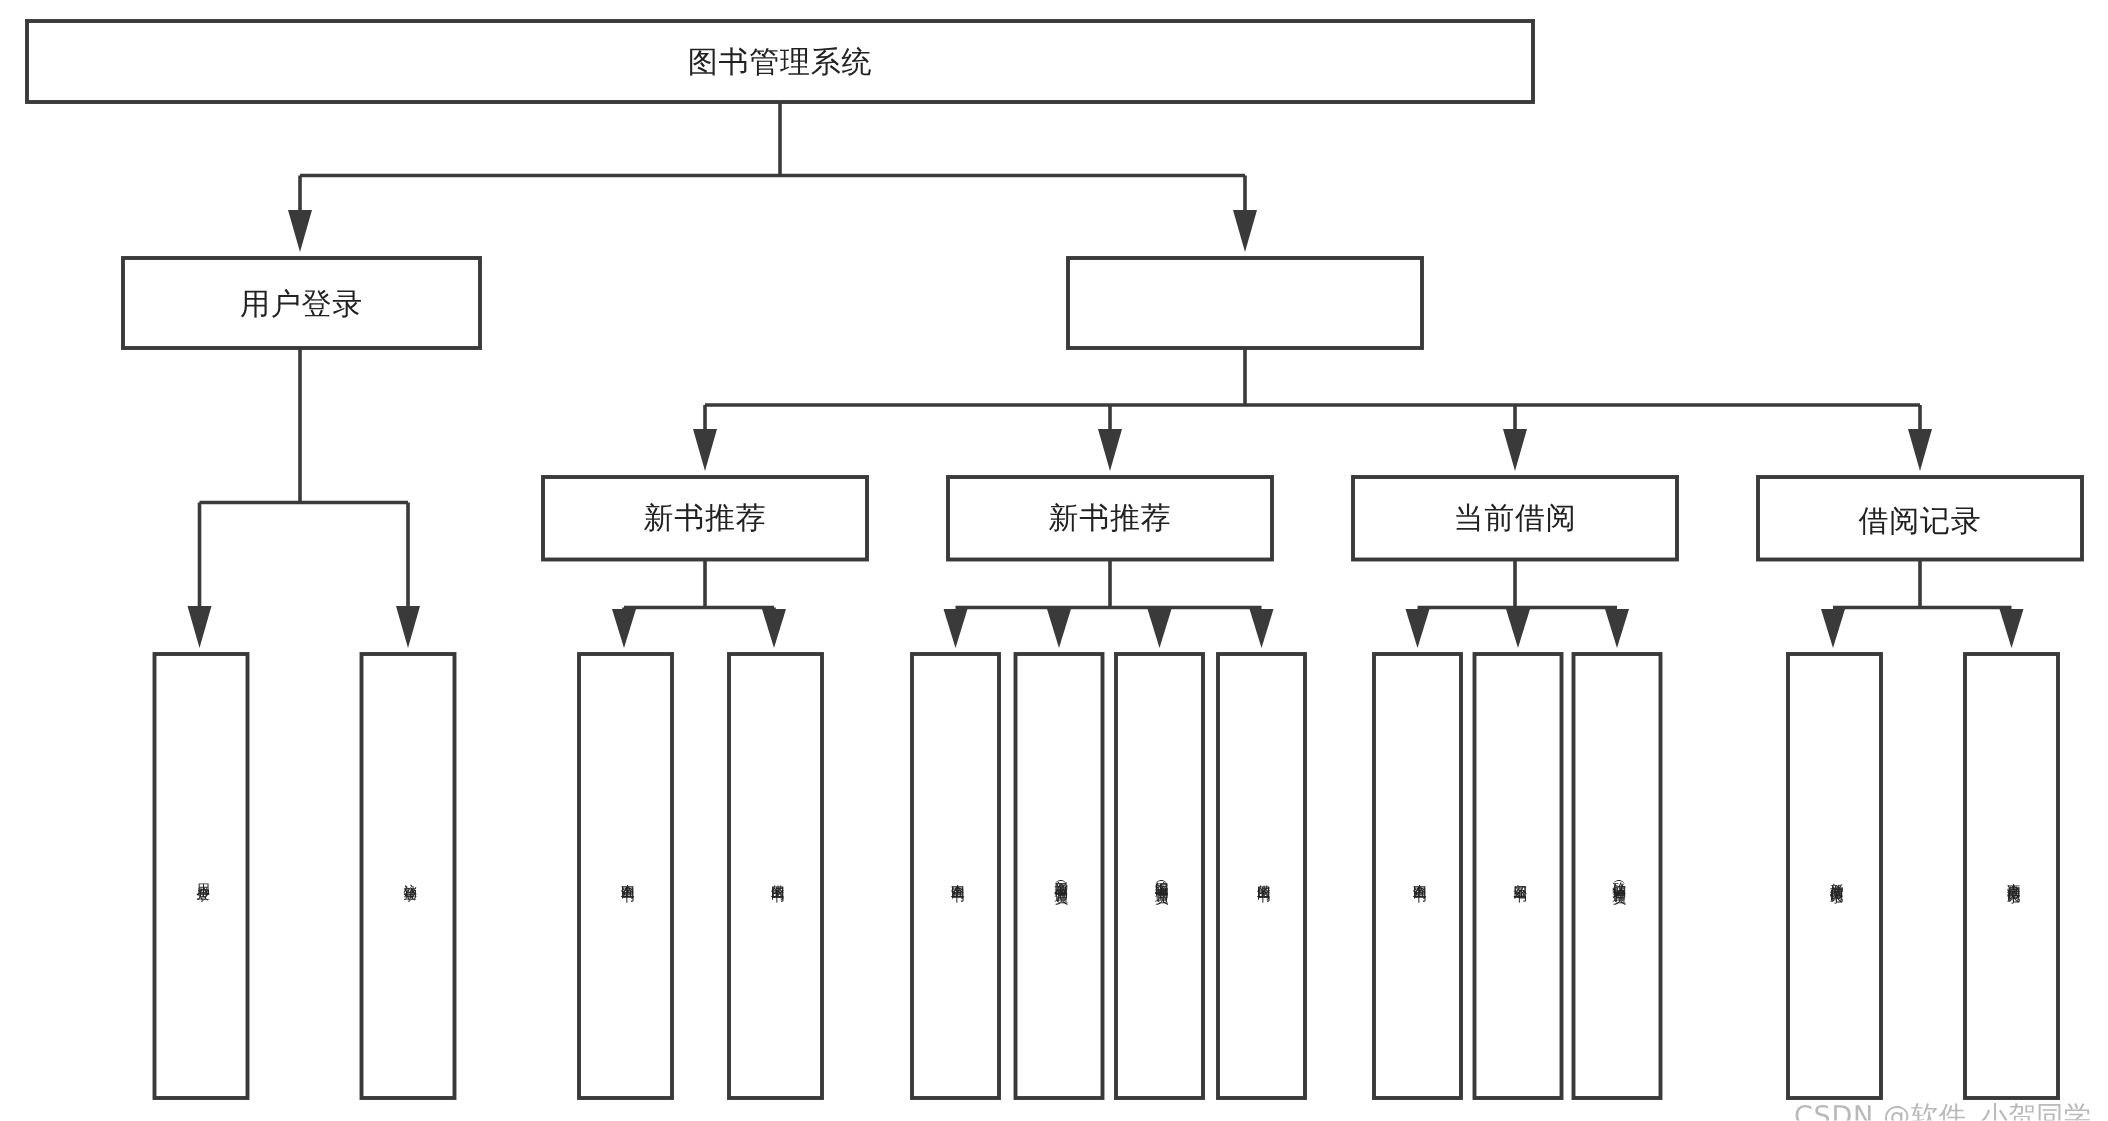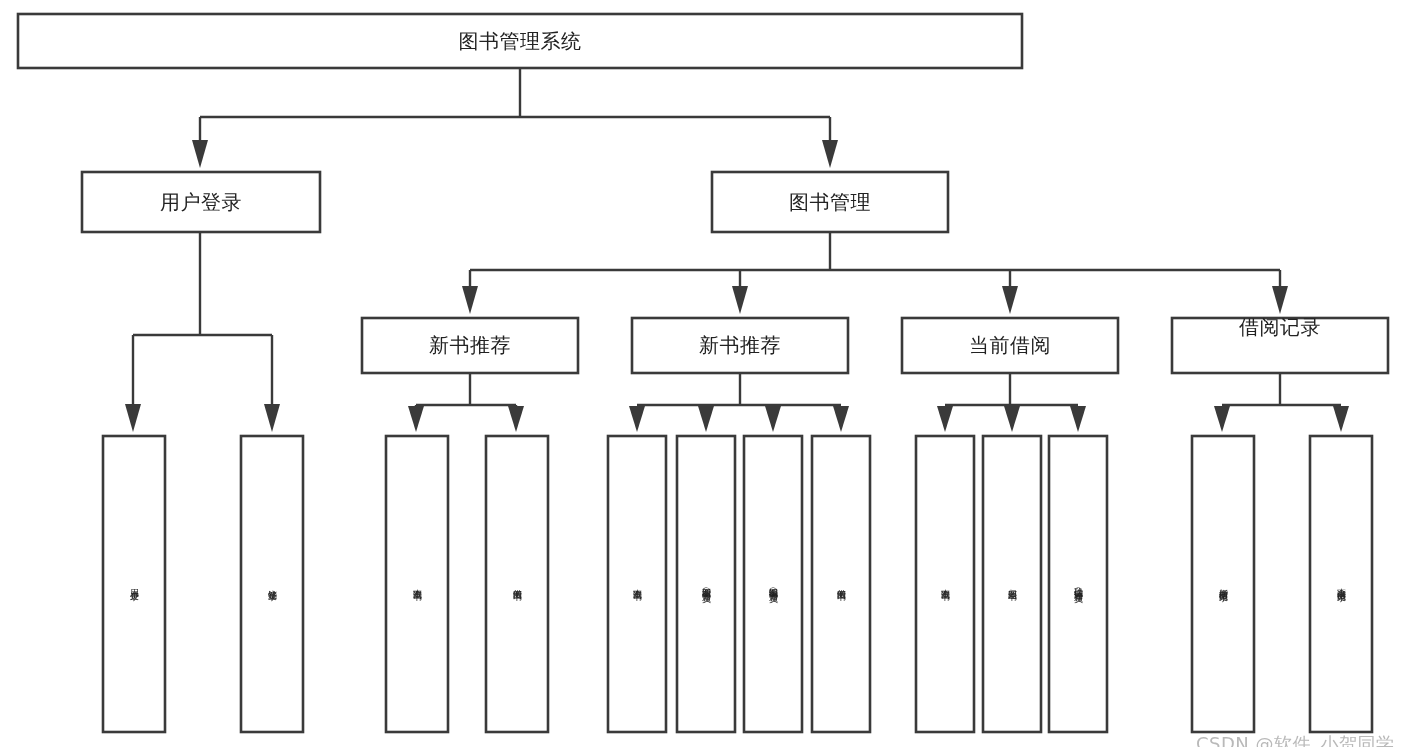--- a/index.html
+++ b/index.html
@@ -173,26 +173,25 @@
     <rect class="node-box" id="box-leaf-8" x="916" y="436" width="58" height="296"></rect>
     <rect class="node-box" id="box-leaf-9" x="983" y="436" width="58" height="296"></rect>
     <rect class="node-box" id="box-leaf-10" x="1049" y="436" width="58" height="296"></rect>
     <rect class="node-box" id="box-leaf-11" x="1192" y="436" width="62" height="296"></rect>
     <rect class="node-box" id="box-leaf-12" x="1310" y="436" width="62" height="296"></rect>
   </svg>
 
   <div class="node-label-h" id="lbl-root" style="left: 18px; top: 14px; width: 1004px; height: 54px;">图书管理系统</div>
 
   <div class="node-label-h" id="lbl-l2-0" style="left: 82px; top: 172px; width: 238px; height: 60px;">用户登录</div>
-  <div class="node-label-h" id="lbl-l2-1" style="left: 712px; top: 172px; width: 236px; height: 60px;">图书管理</div>
 
   <div class="node-label-h" id="lbl-l3-0" style="left: 362px; top: 318px; width: 216px; height: 55px; text-align: right;">新书推荐</div>
   <div class="node-label-h" id="lbl-l3-1" style="left: 632px; top: 318px; width: 216px; height: 55px;">新书推荐</div>
   <div class="node-label-h" id="lbl-l3-2" style="left: 902px; top: 318px; width: 216px; height: 55px;">当前借阅</div>
-  <div class="node-label-h" id="lbl-l3-3" style="left: 1172px; top: 300px; width: 216px; height: 55px;">借阅记录</div>
+  <div class="node-label-h" id="lbl-l3-3" style="left: 1172px; top: 320px; width: 216px; height: 55px;">借阅记录</div>
 
   <div class="node-label-v" id="lbl-leaf-0" style="left: 103px; top: 436px; width: 62px; height: 296px; font-size: 9px;">用户登录</div>
   <div class="node-label-v" id="lbl-leaf-1" style="left: 241px; top: 436px; width: 62px; height: 296px; font-size: 9px;">注销登录</div>
   <div class="node-label-v" id="lbl-leaf-2" style="left: 386px; top: 436px; width: 62px; height: 296px; font-size: 9px;">查询图书</div>
   <div class="node-label-v" id="lbl-leaf-3" style="left: 486px; top: 436px; width: 62px; height: 296px; font-size: 9px;">借阅图书</div>
   <div class="node-label-v" id="lbl-leaf-4" style="left: 608px; top: 436px; width: 58px; height: 296px; font-size: 9px;">查询图书</div>
   <div class="node-label-v" id="lbl-leaf-5" style="left: 677px; top: 436px; width: 58px; height: 296px; font-size: 9px;">新增图书（管理员）</div>
   <div class="node-label-v" id="lbl-leaf-6" style="left: 744px; top: 436px; width: 58px; height: 296px; font-size: 9px;">编辑图书（管理员）</div>
   <div class="node-label-v" id="lbl-leaf-7" style="left: 812px; top: 436px; width: 58px; height: 296px; font-size: 9px;">借阅图书</div>
   <div class="node-label-v" id="lbl-leaf-8" style="left: 916px; top: 436px; width: 58px; height: 296px; font-size: 9px;">查询图书</div>

